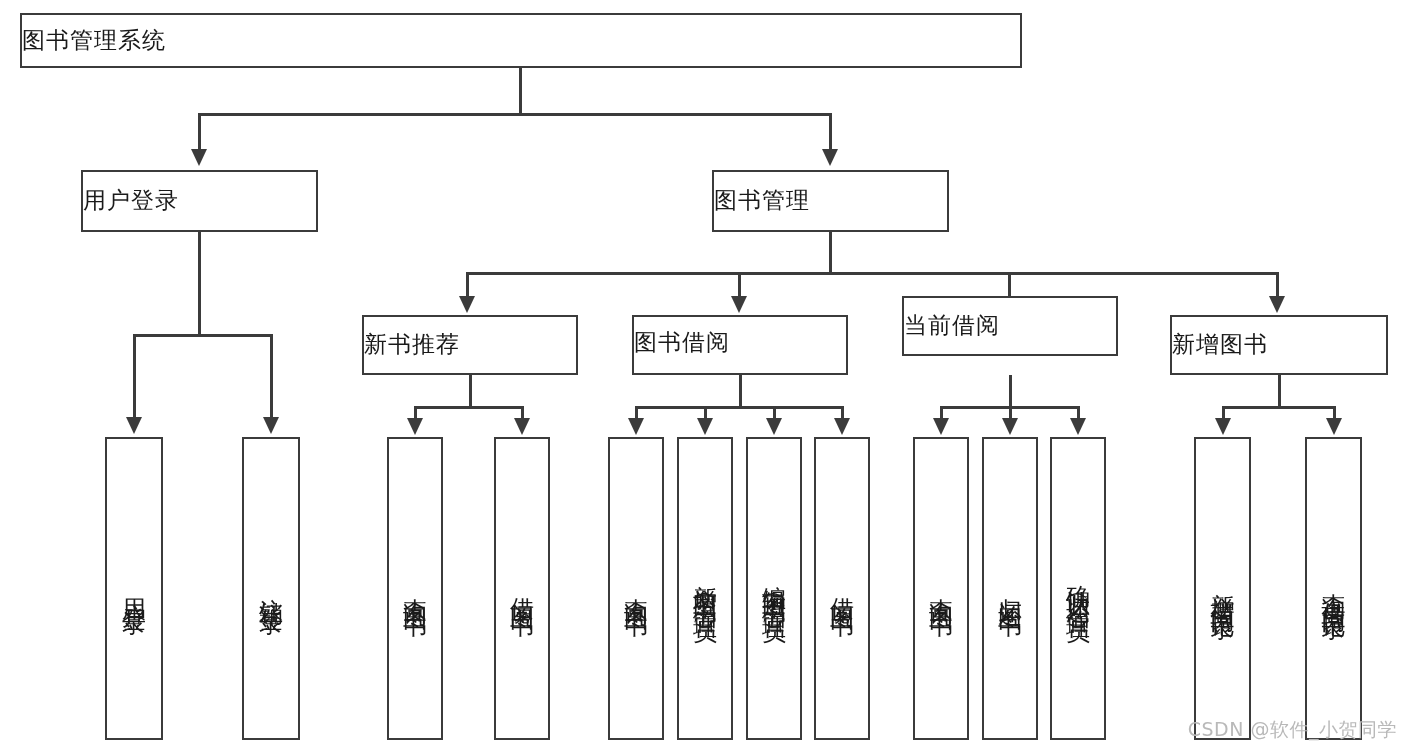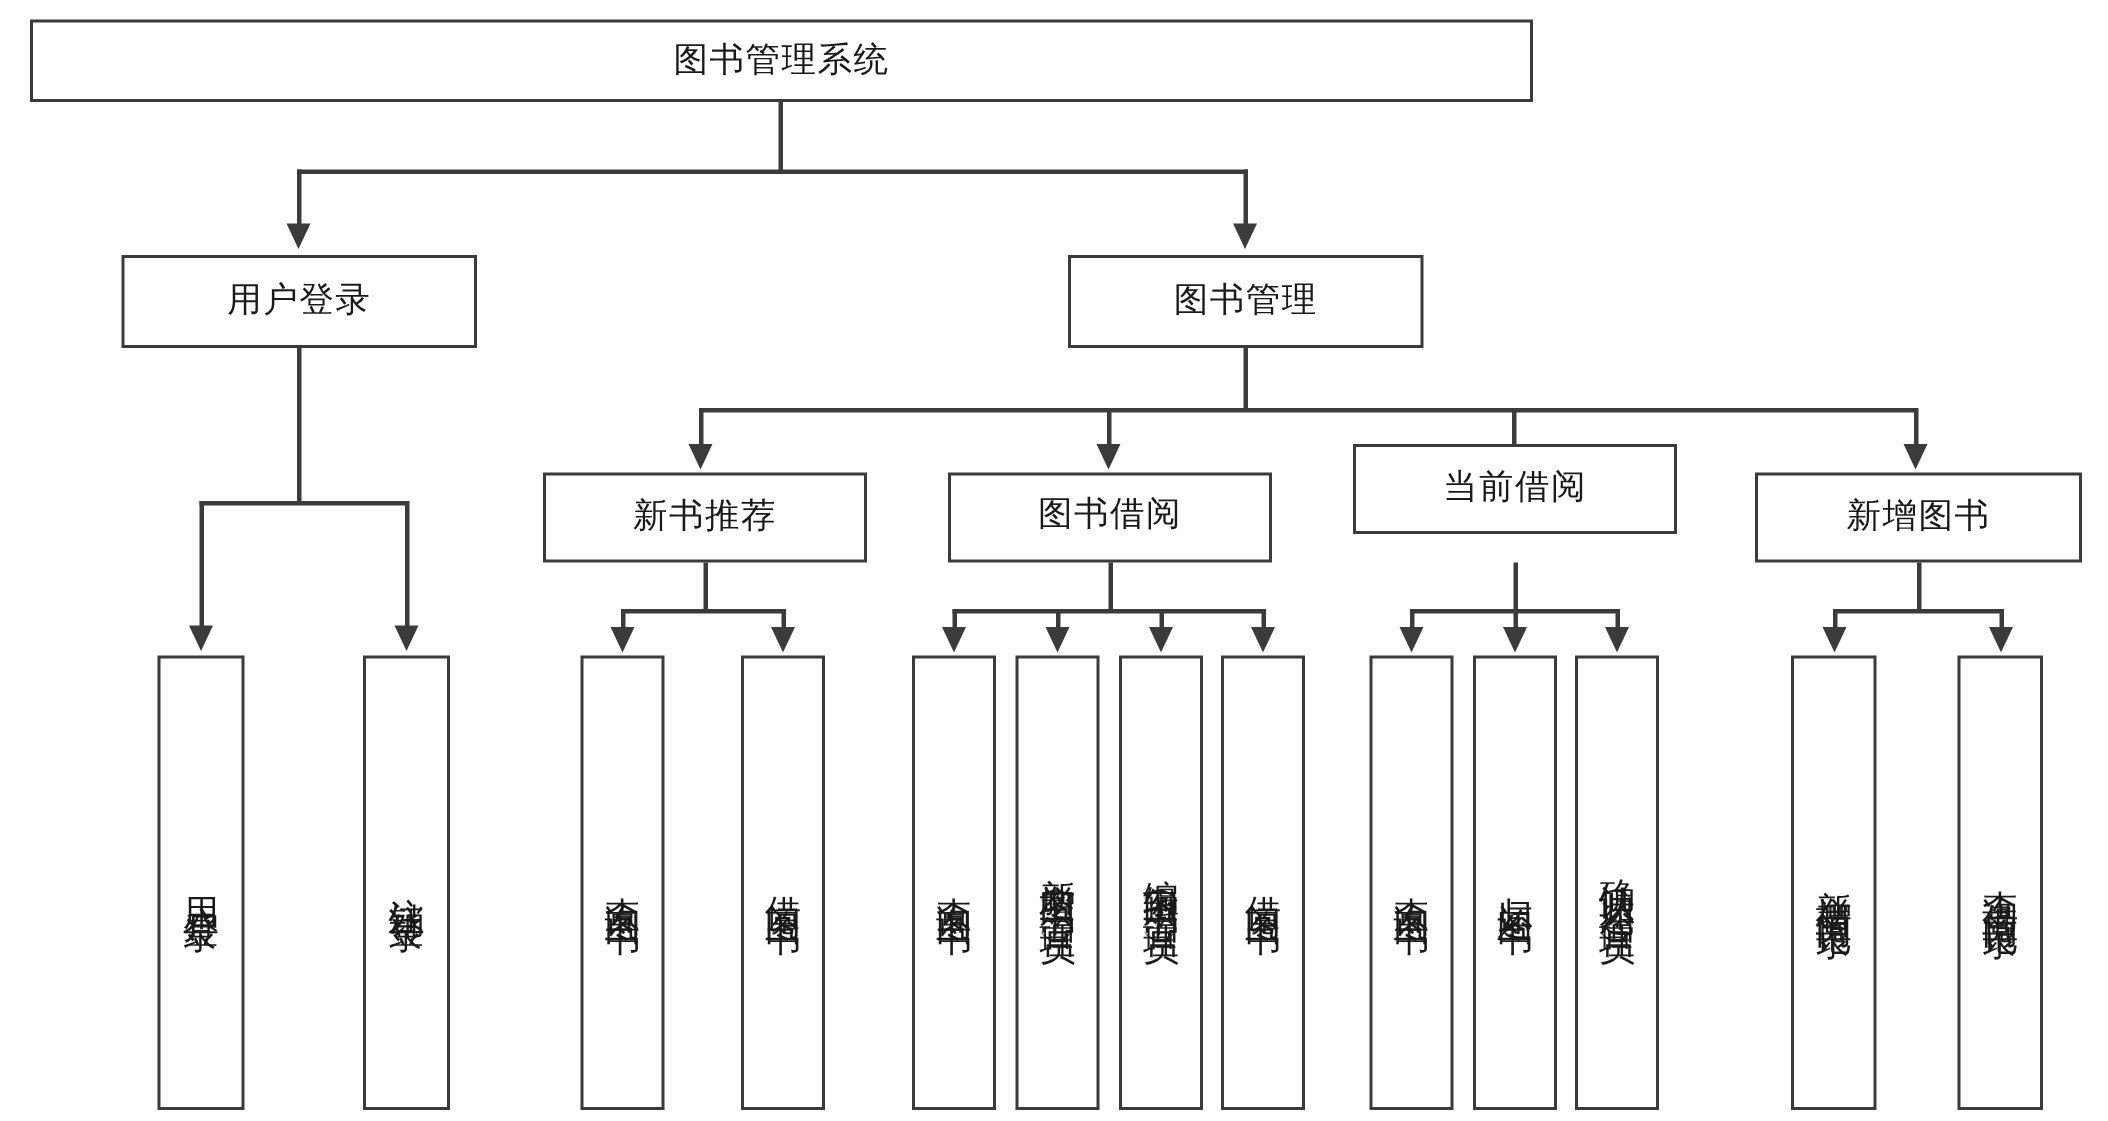--- a/index.html
+++ b/index.html
@@ -19,21 +19,21 @@
     overflow: hidden;
   }
   
   .node {
     position: absolute;
     box-sizing: border-box;
     background: #ffffff;
     border: 2.5px solid #3b3b3b;
     display: flex;
     align-items: center;
-    justify-content: center;
+    justify-content: flex-start;
     color: #1a1a1a;
   }
   .node.h {
     font-size: 23px;
     letter-spacing: 1px;
     line-height: 1.1;
   }
   
   .node.v {
     writing-mode: vertical-rl;
@@ -209,14 +209,15 @@
   <div class="edge vline" style="left:1333px; top:406px; height:14px;"></div>
   <div class="arrow" style="left:1326px; top:418px;"></div>
 
   <div class="node v" style="left:1194px; top:437px; width:57px; height:303px;">
     <span class="vtext">新增借阅记录</span>
   </div>
   <div class="node v" style="left:1305px; top:437px; width:57px; height:303px;">
     <span class="vtext">查询借阅记录</span>
   </div>
 
+  <div id="watermark">CSDN @软件_小贺同学</div>
 
 </div>
 
 </body></html>

